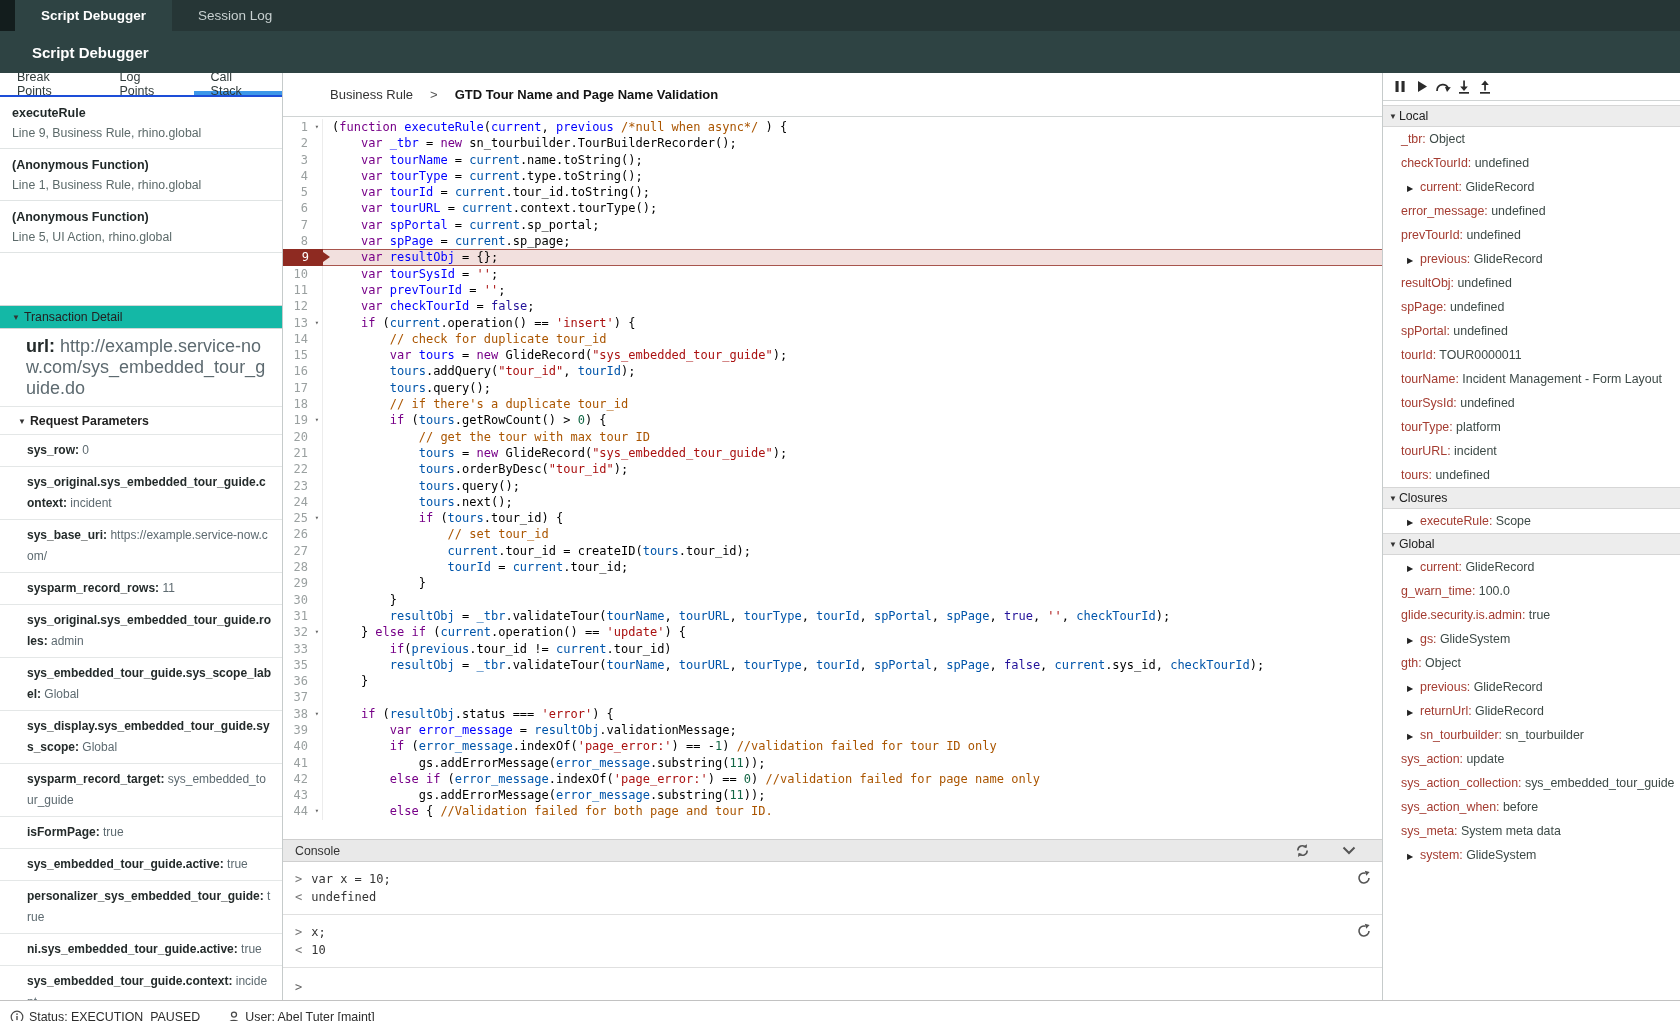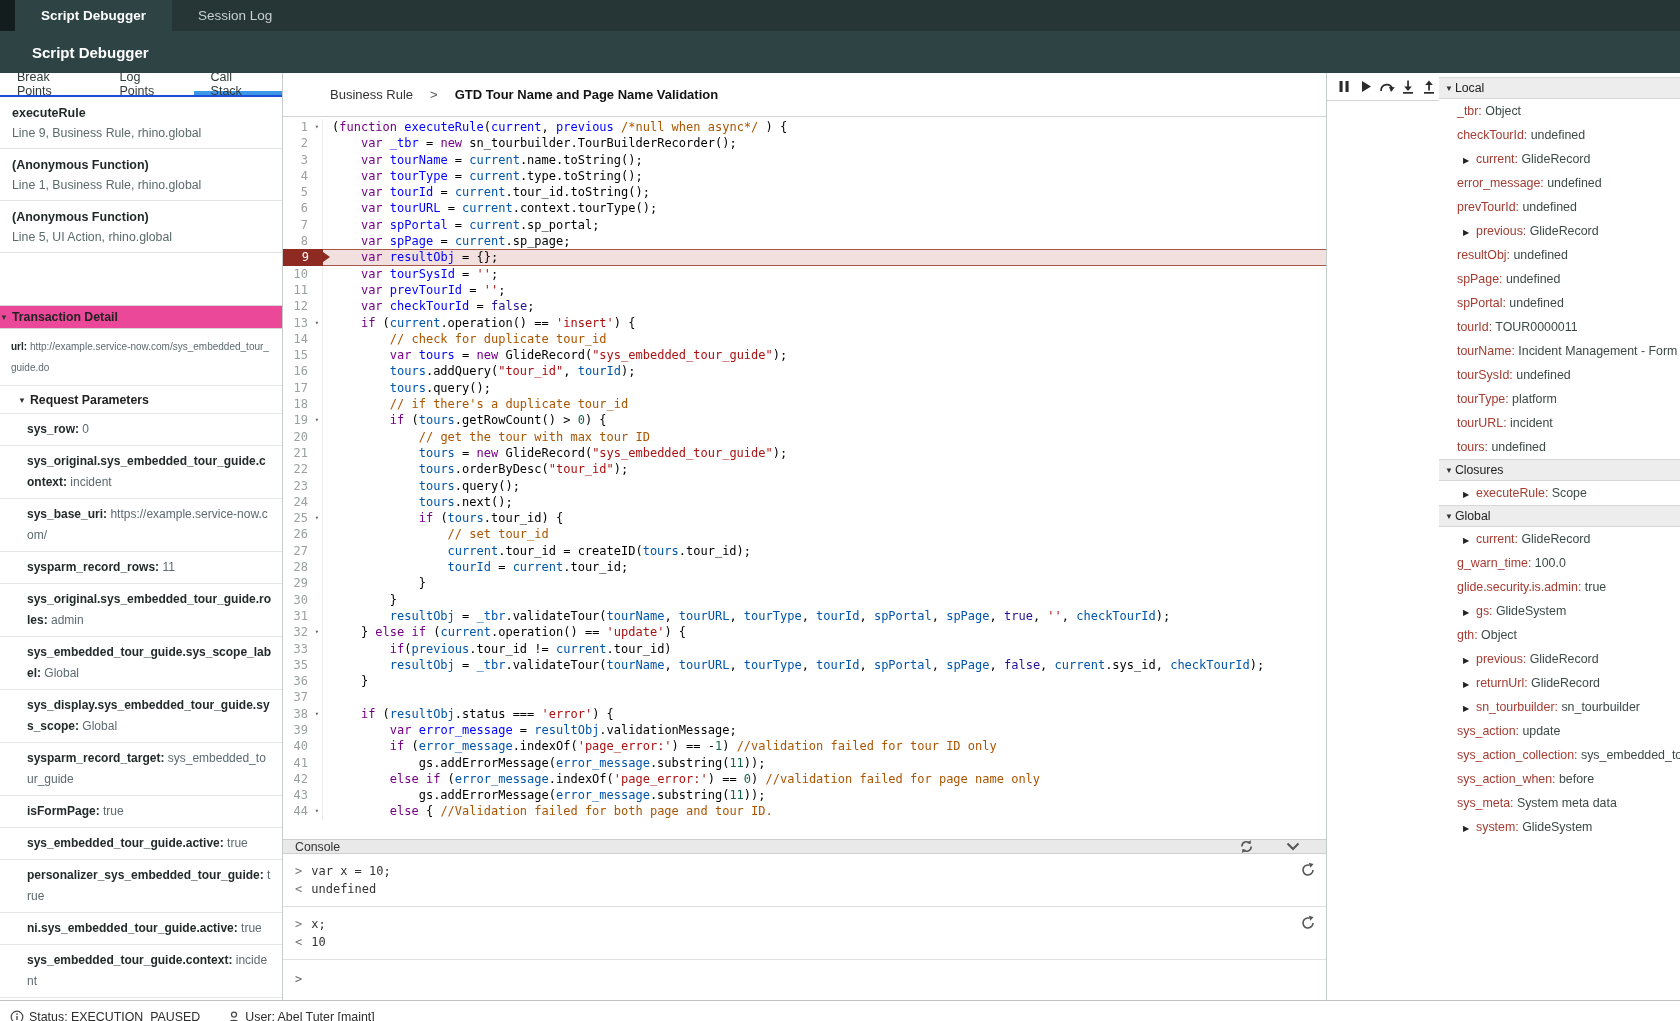--- a/index.html
+++ b/index.html
@@ -26,24 +26,24 @@
   .left { width:283px; border-right:1px solid #c6cbcb; display:flex; flex-direction:column;
     overflow:hidden; background:#fff; }
   .panel-tabs { height:24px; border-bottom:2px solid #1d4ed8; display:flex; flex-shrink:0; }
   .panel-tab { padding:0 17px; display:flex; align-items:center; font-size:12.5px;
     color:#2f3a3a; }
   .panel-tab.active { border-bottom:4px solid #3d97e9; padding-top:4px; }
   .cs-item { padding:9px 12px 8px 12px; border-bottom:1px solid #e0e4e4; }
   .cs-name { font-weight:bold; font-size:12.5px; color:#1f2727; }
   .cs-loc { font-size:12.3px; color:#5c6a6a; margin-top:6px; }
   .cs-spacer { height:52px; flex-shrink:0; }
-  .trans-h { background:#ec4899; border-top:1px solid #d2d6d6; border-bottom:1px solid #d2d6d6;
-    padding:4px 0; font-size:12.3px; font-weight:bold; color:#222; flex-shrink:0; }
+  .trans-h { background:#14b8a6; border-top:1px solid #d2d6d6; border-bottom:1px solid #d2d6d6;
+    padding:4px 12px; font-size:12.3px; font-weight:normal; color:#222; flex-shrink:0; }
   .tri { font-size:8px; color:#333; margin-right:4px; vertical-align:1px; }
-  .url-row { padding:7px 10px 7px 11px; border-bottom:1px solid #e4e7e7; font-size:10px;
+  .url-row { padding:7px 10px 7px 26px; border-bottom:1px solid #e4e7e7; font-size:18px;
     line-height:21px; word-break:break-all; }
   .url-row b, .param-row b { color:#242b2b; }
   .pv { color:#5d6a70; }
   .rp-h { padding:7px 10px 6px 18px; border-bottom:1px solid #e4e7e7; font-size:12.3px;
     font-weight:bold; color:#222; flex-shrink:0; }
   .params { overflow:hidden; flex:1; }
   .param-row { padding:5px 10px 5px 27px; border-bottom:1px solid #e4e7e7; font-size:12px;
     line-height:21px; word-break:break-all; }
 
   
@@ -62,36 +62,36 @@
   .ct { padding-left:9px; flex:1; color:#000; }
   .cl.hl { background:#f2e0de; box-shadow:inset 0 1px 0 #a8554d, inset 0 -1px 0 #a8554d; }
   .cl.hl .gut { background:#8e2a21; color:#fff; border-right:none; }
   .cl.hl .gut::after { content:''; position:absolute; right:-7px; top:2.5px; z-index:2;
     border-left:7px solid #8e2a21; border-top:5.5px solid transparent;
     border-bottom:5.5px solid transparent; }
   .t-k { color:#708; } .t-d { color:#00f; } .t-v { color:#05a; } .t-s { color:#a11; }
   .t-c { color:#a50; } .t-n { color:#164; } .t-a { color:#219; } .t-p { color:#000; }
 
   .console { flex:1; display:flex; flex-direction:column; overflow:hidden; }
-  .con-h { height:15px; background:#e9e9e9; border-top:1px solid #cfcfcf;
+  .con-h { height:23px; background:#e9e9e9; border-top:1px solid #cfcfcf;
     border-bottom:1px solid #cfcfcf; display:flex; align-items:center; padding:0 26px 0 12px;
     font-size:12.3px; color:#333; flex-shrink:0; }
   .con-h .grow { flex:1; }
   .icon-btn { display:flex; align-items:center; justify-content:center; cursor:default; }
   .con-h .icon-btn { margin-left:32px; }
   .con-entry { position:relative; padding:8px 40px 8px 12px; border-bottom:1px solid #e0e0e0; }
   .con-line { font-family:"DejaVu Sans Mono", monospace; font-size:12px; line-height:18px;
     color:#333; }
   .cmark { color:#777; margin-right:9px; }
   .reload { position:absolute; right:10px; top:8px; }
   .con-prompt { padding:12px 12px; font-family:"DejaVu Sans Mono", monospace; font-size:12px;
     color:#666; }
 
   
-  .right { width:354px; border-left:1px solid #c6cbcb; display:flex; flex-direction:row;
+  .right { width:298px; border-left:1px solid #c6cbcb; display:flex; flex-direction:column;
     overflow:hidden; background:#fff; }
   .controls { height:28px; border-bottom:1px solid #d0d4d4; display:flex; align-items:center;
     padding-left:7px; flex-shrink:0; }
   .ctrl { width:21px; height:20px; display:flex; align-items:center; justify-content:center; }
   .scopes { flex:1; overflow:hidden; padding-top:4px; }
   .scope-h { background:#ededed; border-top:1px solid #d6d6d6; border-bottom:1px solid #d6d6d6;
     padding:3px 6px; font-size:12.3px; color:#222; }
   .scope-h .tri { margin-right:2px; }
   .var-row { padding:5px 6px 5px 18px; font-size:12.4px; white-space:nowrap; overflow:hidden; }
   .varrow { display:inline-block; width:13px; font-size:8px; color:#222; margin-left:6px; }

